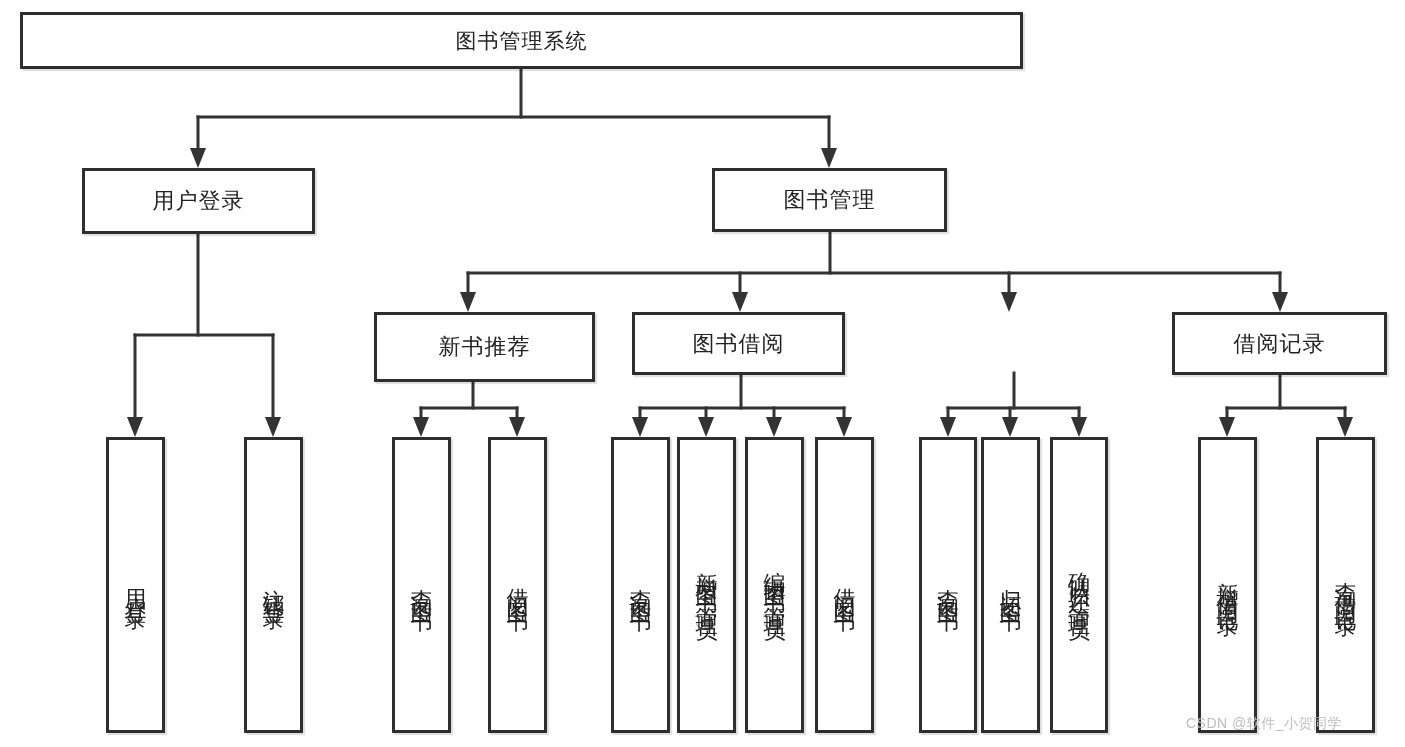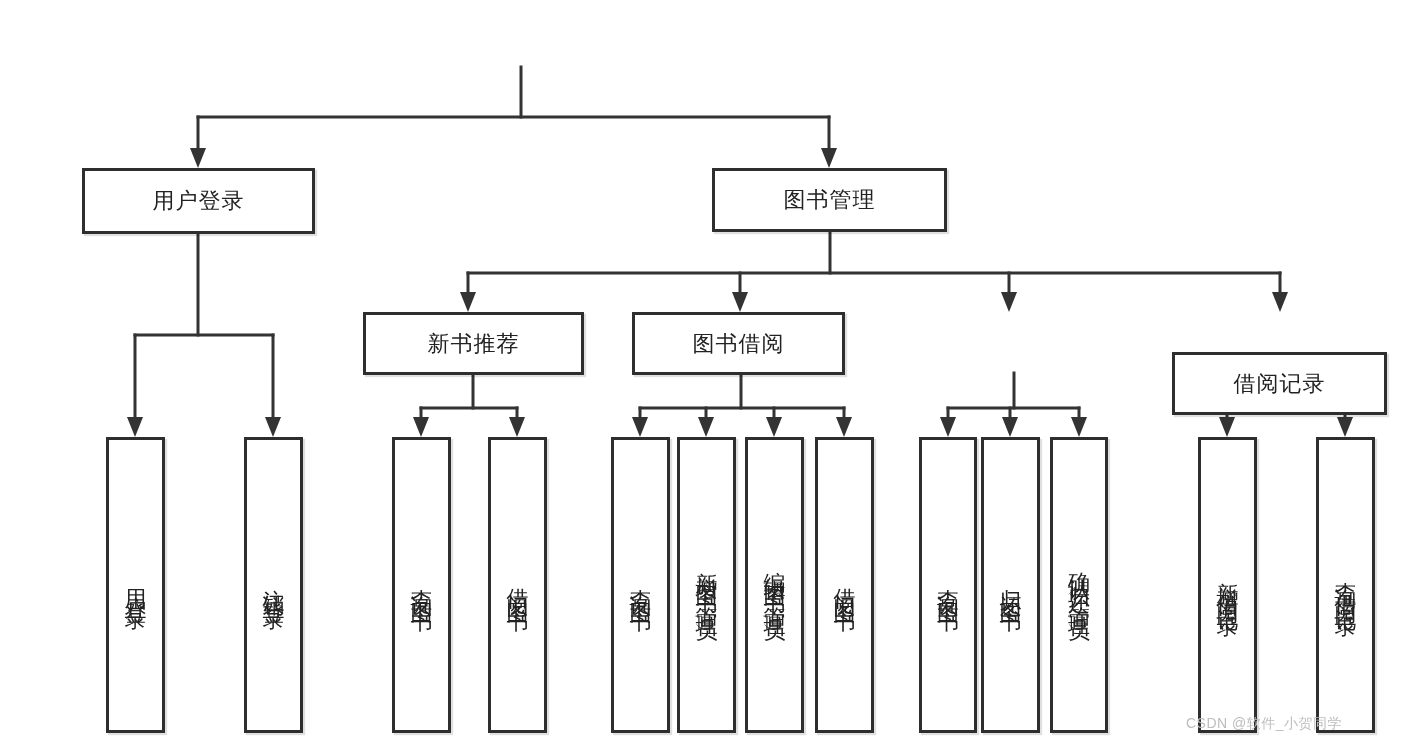--- a/index.html
+++ b/index.html
@@ -126,35 +126,38 @@
       <polygon points="766,417 782,417 774,437"></polygon>
       <polygon points="836,417 852,417 844,437"></polygon>
       <polygon points="940,417 956,417 948,437"></polygon>
       <polygon points="1002,417 1018,417 1010,437"></polygon>
       <polygon points="1071,417 1087,417 1079,437"></polygon>
       <polygon points="1219,417 1235,417 1227,437"></polygon>
       <polygon points="1337,417 1353,417 1345,437"></polygon>
     </g>
   </svg>
 
+  <div class="node hbox root-title" style="left:20px; top:12px; width:1003px; height:57px;">
+    <span>图书管理系统</span>
+  </div>
 
   <div class="node hbox" style="left:82px; top:168px; width:233px; height:66px;">
     <span>用户登录</span>
   </div>
   <div class="node hbox" style="left:712px; top:168px; width:235px; height:64px;justify-content:center;">
     <span>图书管理</span>
   </div>
 
-  <div class="node hbox" style="left:363px; top:312px; width:221px; height:63px;">
+  <div class="node hbox" style="left:374px; top:312px; width:221px; height:70px;">
     <span>新书推荐</span>
   </div>
   <div class="node hbox" style="left:632px; top:312px; width:213px; height:63px;">
     <span>图书借阅</span>
   </div>
-  <div class="node hbox" style="left:1172px; top:312px; width:215px; height:63px;margin-top:40px;">
+  <div class="node hbox" style="left:1172px; top:312px; width:215px; height:63px;">
     <span>借阅记录</span>
   </div>
 
   <div class="node vbox" style="left:106px; width:59px;">
     <span class="vtext">用户登录</span>
   </div>
   <div class="node vbox" style="left:244px; width:59px;">
     <span class="vtext">注销登录</span>
   </div>
 

